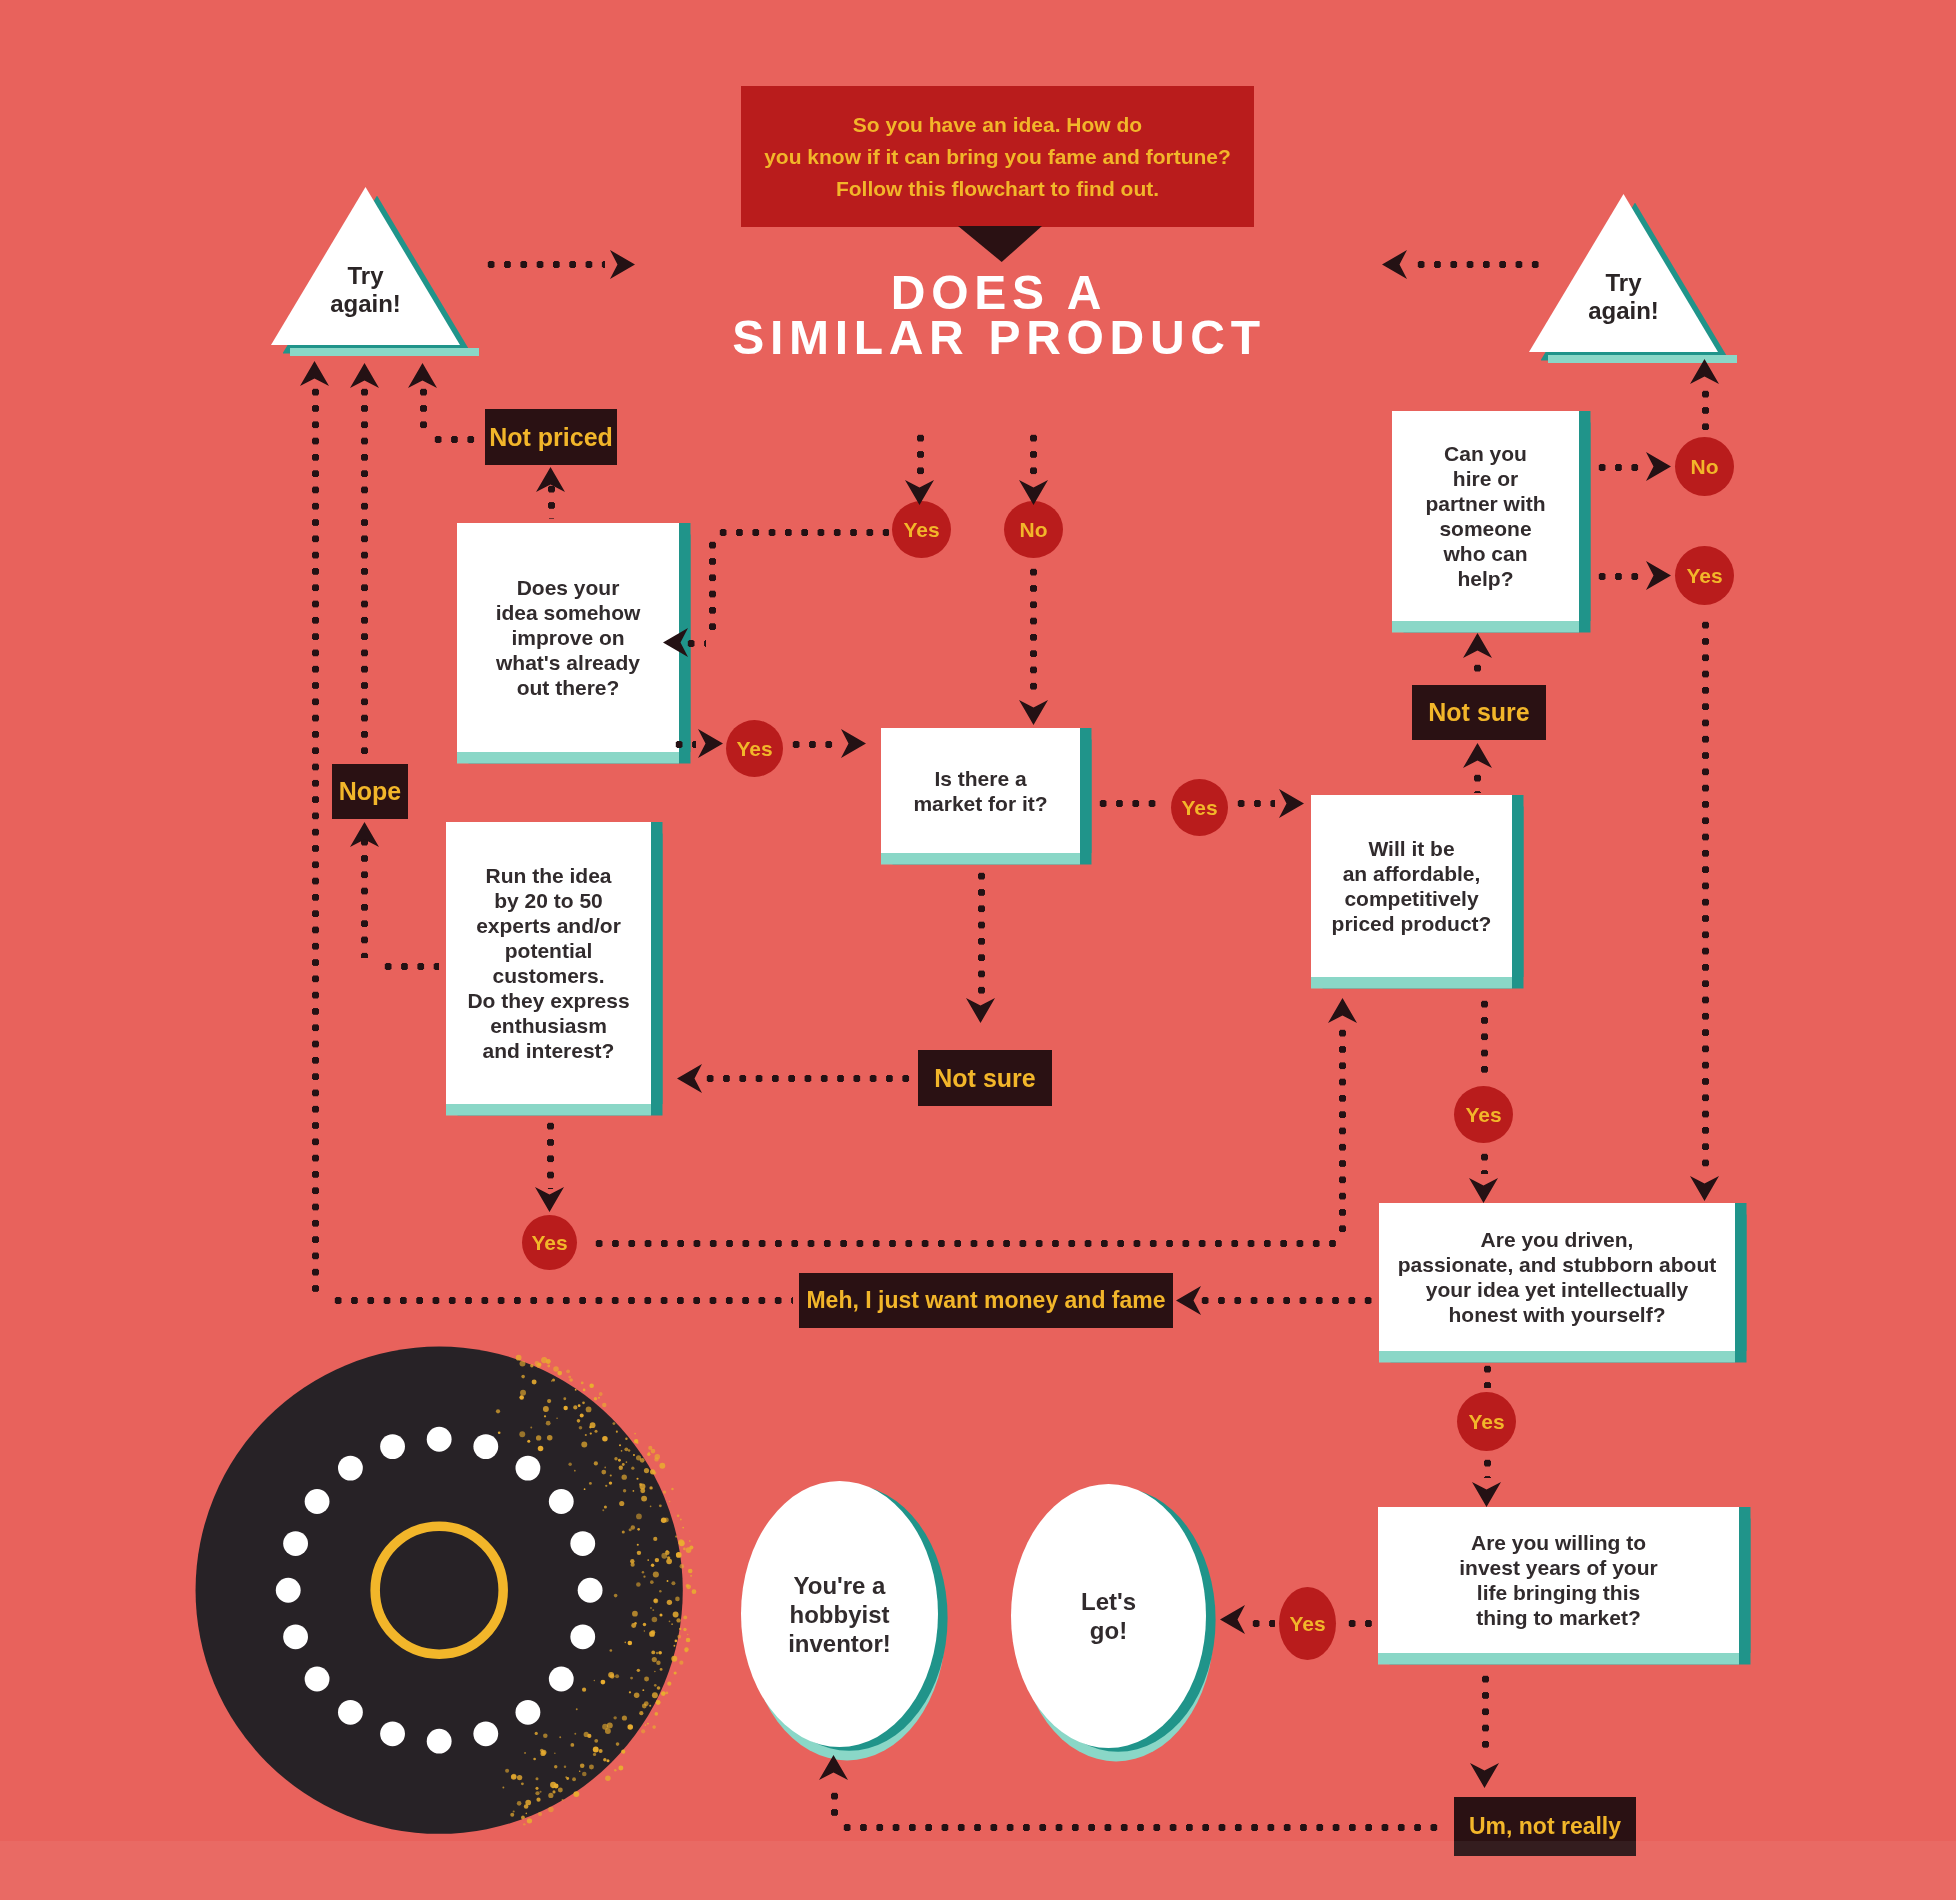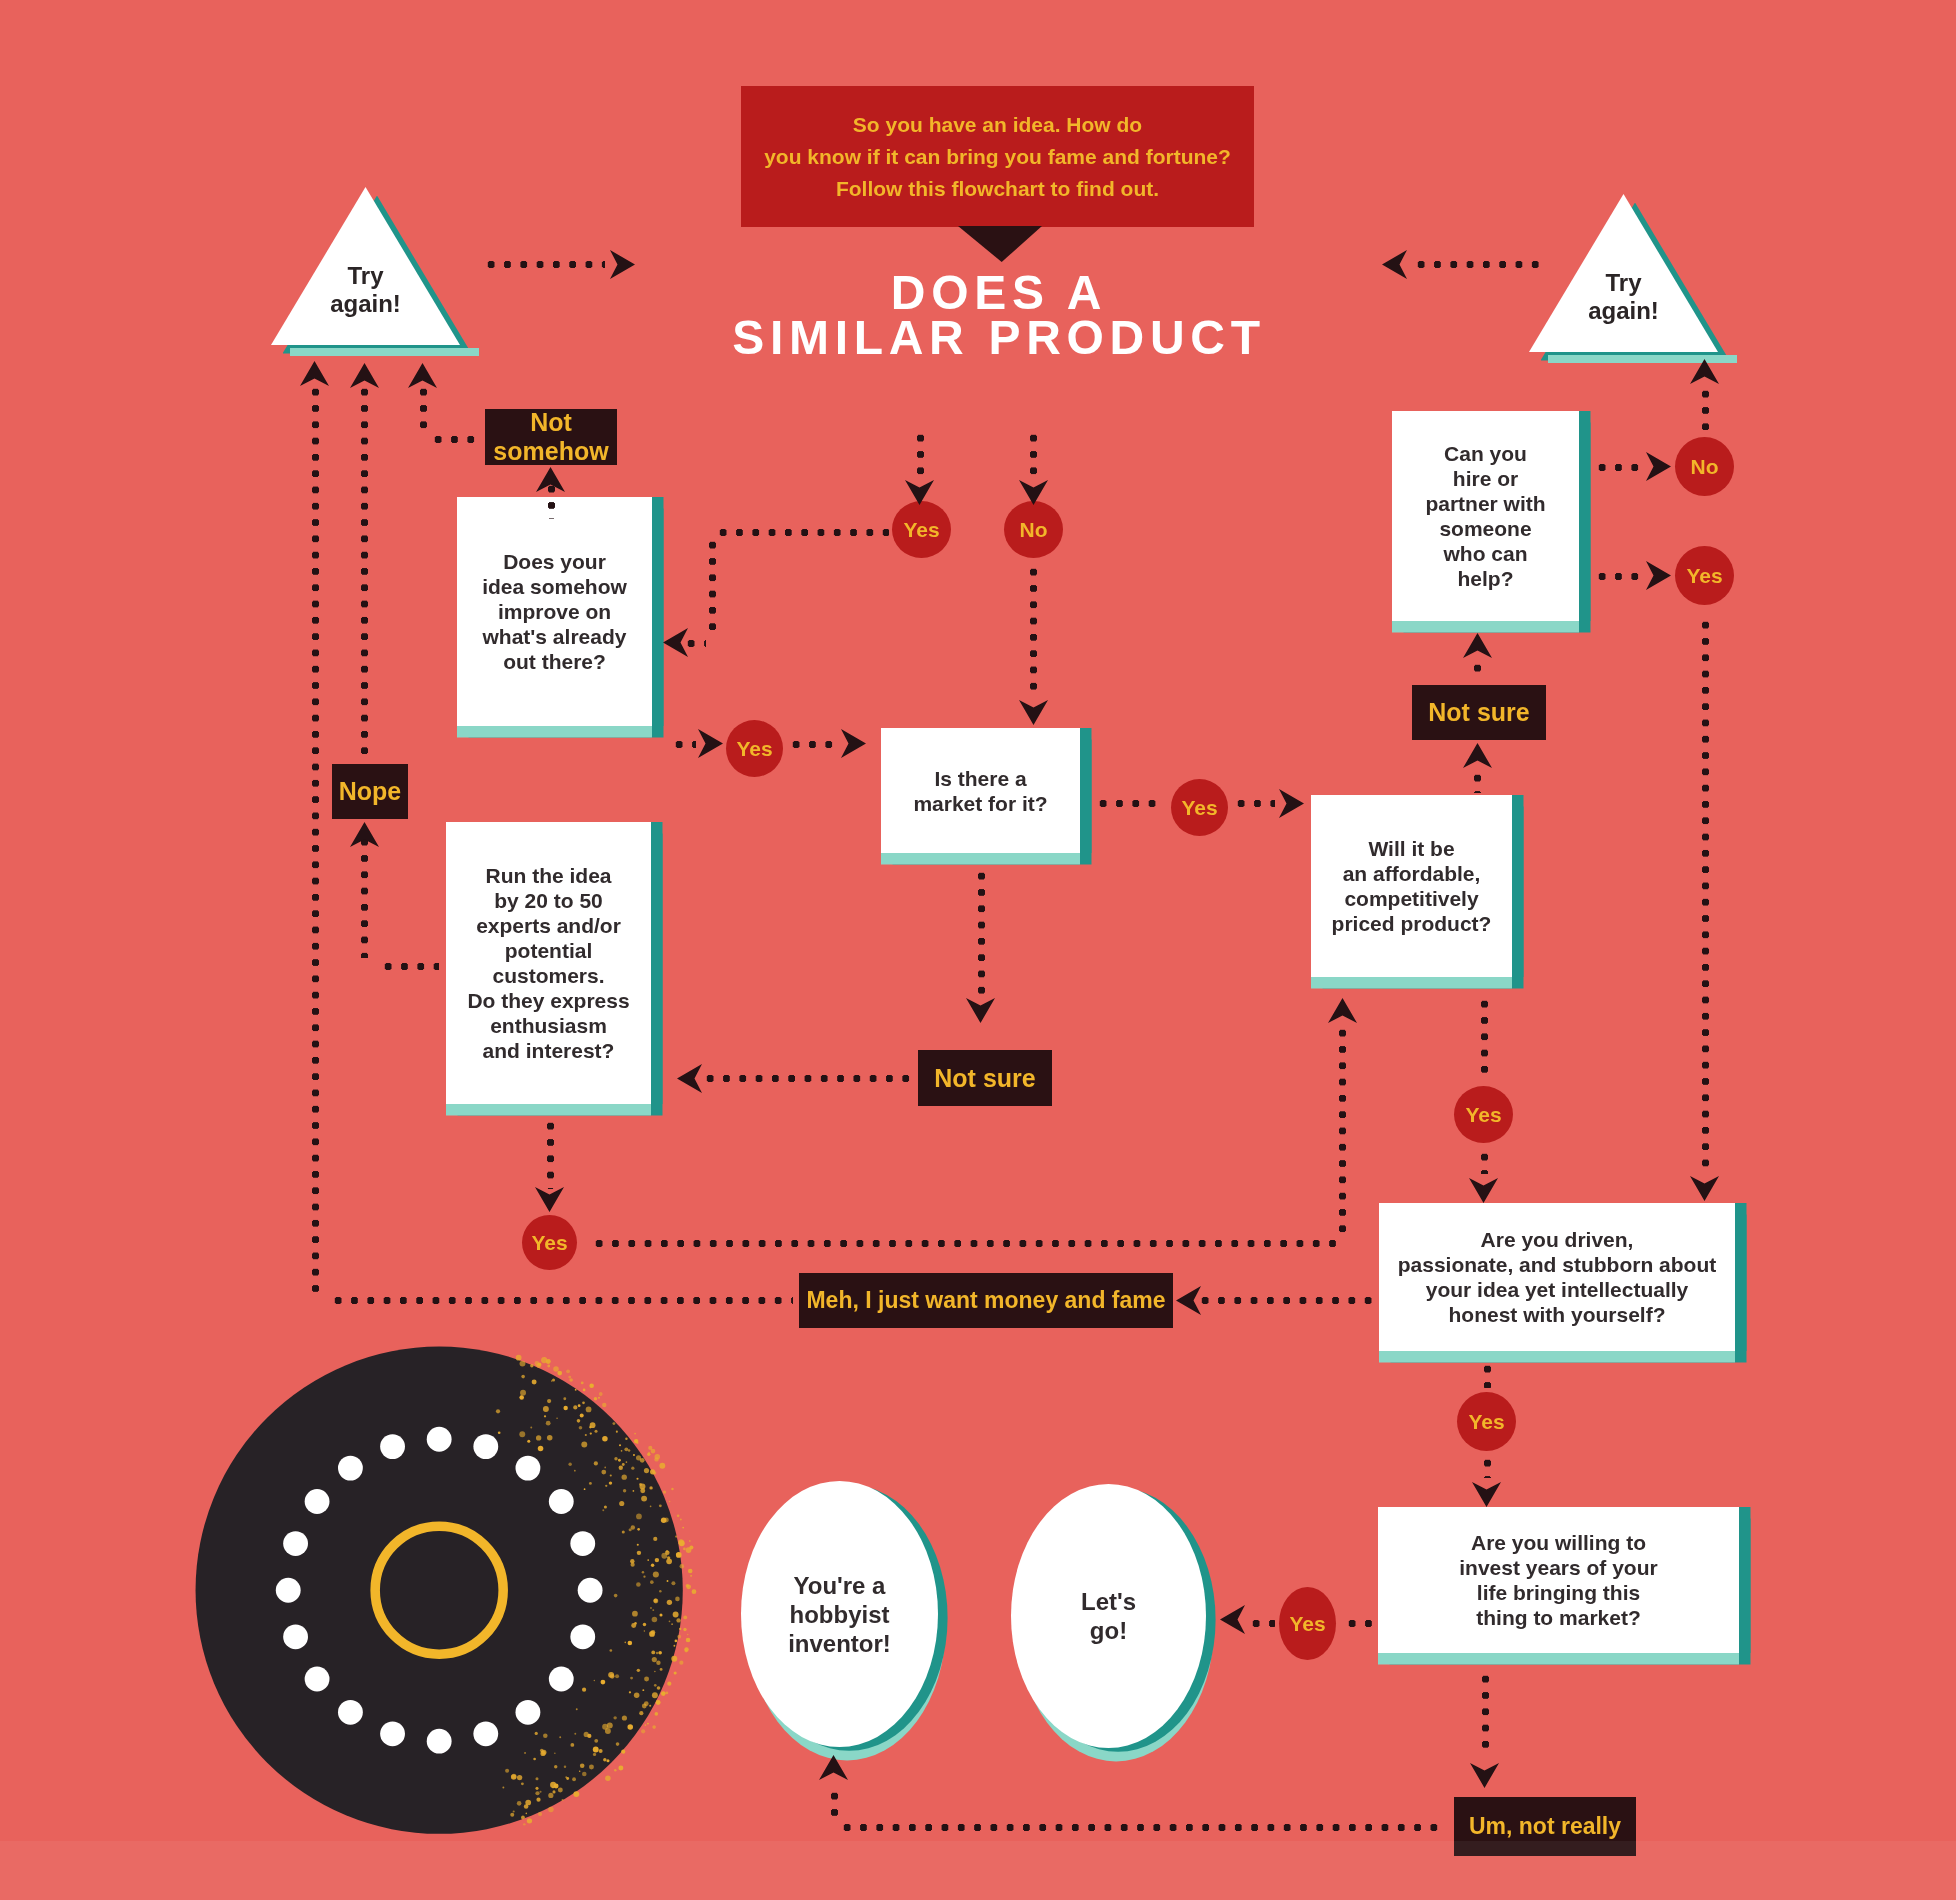--- a/index.html
+++ b/index.html
@@ -80,21 +80,21 @@
   </div>
   <div class="tri" style="left:1529px;top:194px;">
     <div class="shadow"></div>
     <div class="base"></div>
     <div class="face">
       <span class="pre">Try
 again!</span>
     </div>
   </div>
 
-  <div class="node pre" style="left:457px;top:497px;width:195px;height:229px;">Does your
+  <div class="node pre" style="left:457px;top:523px;width:222px;height:229px;">Does your
 idea somehow
 improve on
 what's already
 out there?</div>
   <div class="node pre" style="left:881px;top:728px;width:199px;height:125px;">Is there a
 market for it?</div>
   <div class="node pre" style="left:446px;top:822px;width:205px;height:282px;">Run the idea
 by 20 to 50
 experts and/or
 potential
@@ -114,21 +114,21 @@
 priced product?</div>
   <div class="node pre" style="left:1379px;top:1203px;width:356px;height:148px;">Are you driven,
 passionate, and stubborn about
 your idea yet intellectually
 honest with yourself?</div>
   <div class="node pre" style="left:1378px;top:1507px;width:361px;height:146px;">Are you willing to
 invest years of your
 life bringing this
 thing to market?</div>
 
-  <div class="label" style="left:485px;top:409px;width:132px;height:56px;">Not somehow</div>
+  <div class="label" style="left:485px;top:409px;width:132px;height:56px;">Not priced</div>
   <div class="label" style="left:332px;top:764px;width:76px;height:55px;">Nope</div>
   <div class="label" style="left:918px;top:1050px;width:134px;height:56px;">Not sure</div>
   <div class="label" style="left:1412px;top:685px;width:134px;height:55px;">Not sure</div>
   <div class="label" style="left:799px;top:1273px;width:374px;height:55px;font-size:23px;">Meh, I just want money and fame</div>
   <div class="label" style="left:1454px;top:1797px;width:182px;height:59px;font-size:23px;">Um, not really</div>
 
   <div class="decision" style="left:892px;top:501px;width:59px;height:57px;">Yes</div>
   <div class="decision" style="left:1004px;top:501px;width:59px;height:57px;">No</div>
   <div class="decision" style="left:726px;top:720px;width:57px;height:57px;">Yes</div>
   <div class="decision" style="left:1171px;top:779px;width:57px;height:57px;">Yes</div>

